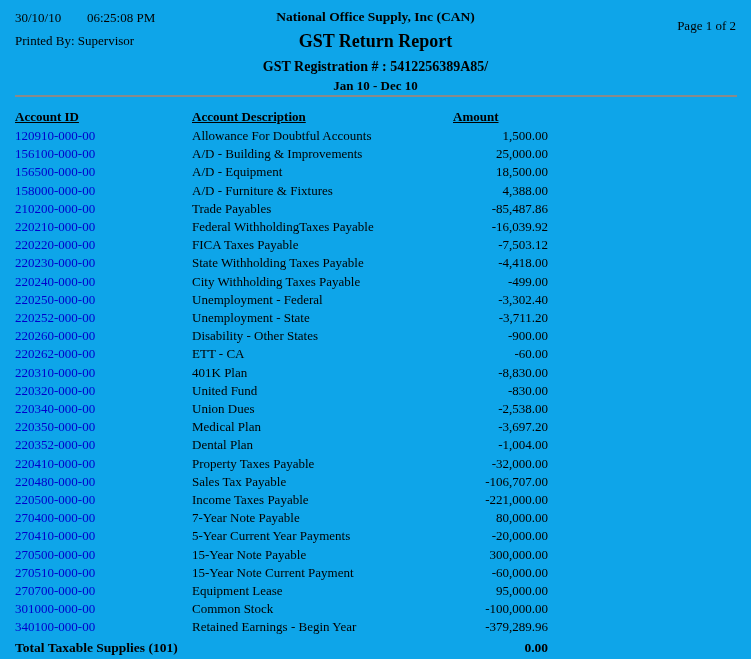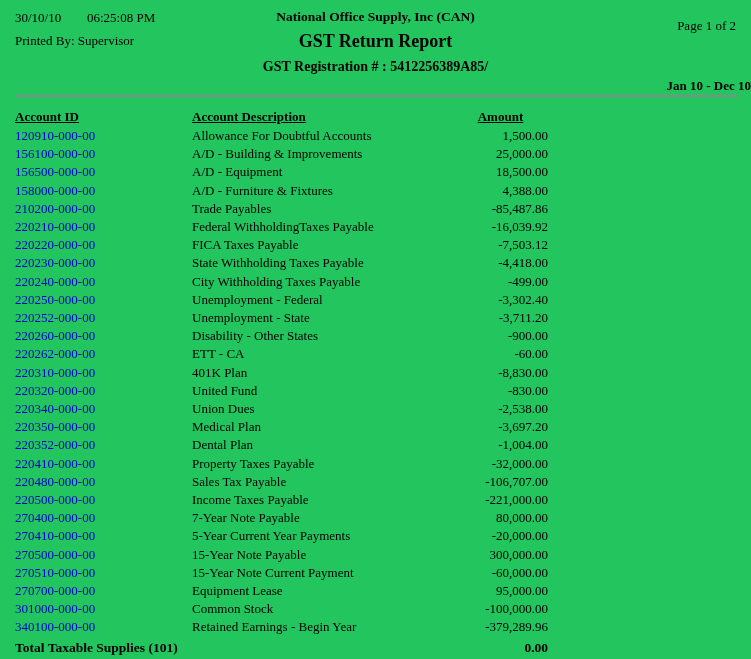--- a/index.html
+++ b/index.html
@@ -4,21 +4,21 @@
 <style>
   html, body {
     margin: 0;
     padding: 0;
     background: #ffffff;
   }
   .page {
     position: relative;
     width: 751px;
     height: 659px;
-    background: #22c55e;
+    background: #0ea5e9;
     font-family: "Liberation Serif", serif;
     color: #000000;
     overflow: hidden;
   }
   
   .hdr-date {
     position: absolute; left: 15px; top: 10px;
     font-size: 13px;
   }
   .hdr-time {
@@ -40,21 +40,21 @@
   .hdr-title {
     position: absolute; left: 0; right: 0; top: 31px;
     text-align: center; font-weight: bold; font-size: 18px;
   }
   .hdr-reg {
     position: absolute; left: 0; right: 0; top: 59px;
     text-align: center; font-weight: bold; font-size: 14px;
   }
   .hdr-period {
     position: absolute; left: 0; right: 0; top: 78px;
-    text-align: right; font-weight: bold; font-size: 13px;
+    text-align: center; font-weight: bold; font-size: 13px;
   }
   .hdr-rule {
     position: absolute; left: 15px; top: 95px;
     width: 722px; height: 2px; background: #8a8a8a;
   }
   
   .report-table {
     position: absolute; left: 15px; top: 106px;
     width: 533px;
     border-collapse: collapse;
@@ -66,21 +66,21 @@
   .report-table col.c-amt  { width: 95px;  }
   .report-table th {
     font-weight: bold;
     text-decoration: underline;
     text-align: left;
     vertical-align: top;
     padding: 3px 0 0 0;
     height: 18px;
     font-size: 13px;
   }
-  .report-table th.col-amt { text-align: center; }
+  .report-table th.col-amt { text-align: left; }
   .report-table td {
     padding: 0;
     height: 18.2px;
     line-height: 18.2px;
     vertical-align: middle;
     white-space: nowrap;
     overflow: hidden;
   }
   .col-amt { text-align: right; }
   .acct-link {

